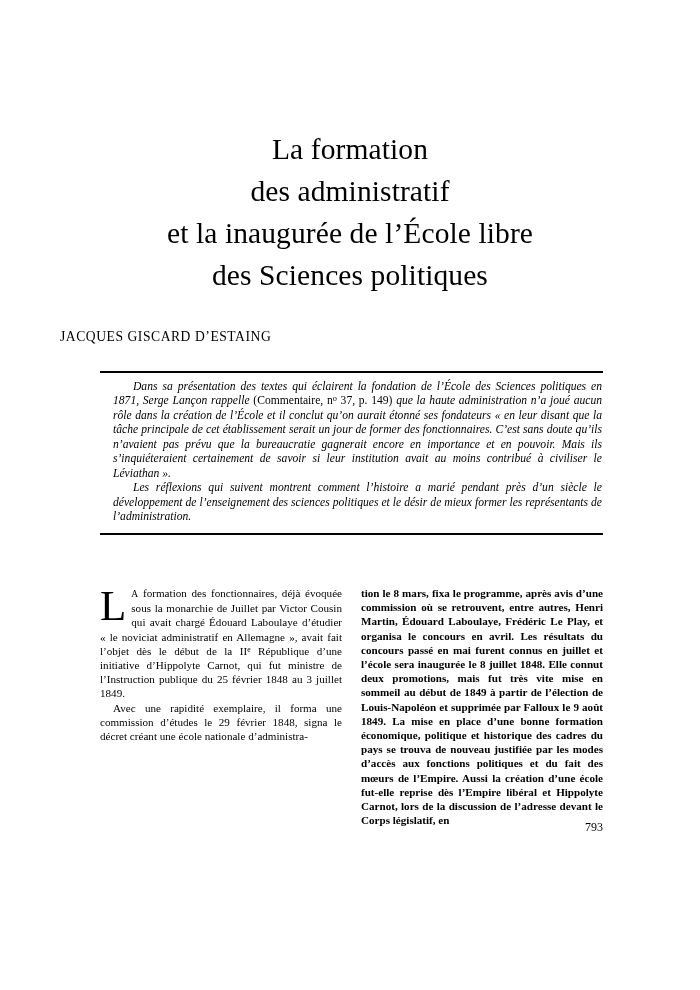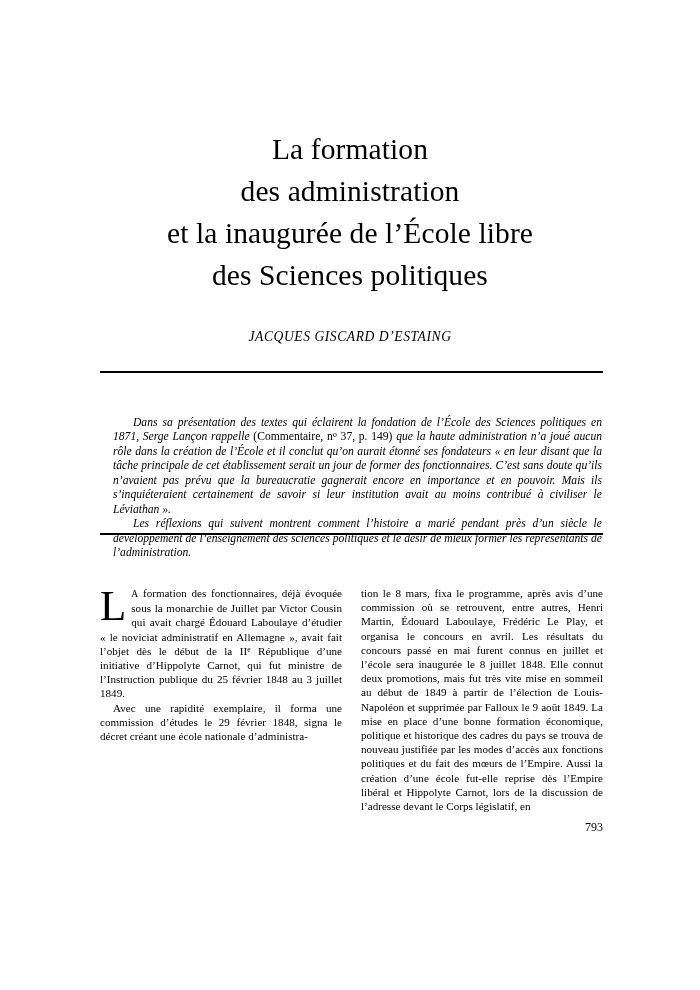--- a/index.html
+++ b/index.html
@@ -39,22 +39,21 @@
     letter-spacing: 0.1px;
     white-space: nowrap;
   }
 
   
   .author {
     position: absolute;
     left: 60px;
     top: 329px;
     width: 580px;
-    text-align: center;
-    font-style: italic;
+    text-align: left;
     font-size: 13.6px;
     letter-spacing: 0.55px;
   }
 
   
   .rule {
     position: absolute;
     left: 100px;
     width: 503px;
     height: 2px;
@@ -67,21 +66,20 @@
   .abstract {
     position: absolute;
     left: 113px;
     top: 380px;
     width: 489px;
     font-style: italic;
     font-size: 11.6px;
     line-height: 14.45px;
     text-align: justify;
     text-justify: inter-word;
-    margin-top: 36px;
   }
   .abstract p {
     margin: 0;
     text-indent: 20px;
   }
   .abstract .roman {
     font-style: normal;
   }
   .abstract sup.ord {
     font-size: 0.72em;
@@ -99,21 +97,21 @@
     text-align: justify;
     text-justify: inter-word;
   }
   .col-left  { left: 100px; }
   .col-right { left: 361px; }
 
   .col p {
     margin: 0;
     text-indent: 13px;
   }
-  .col p.noindent { text-indent: 0; }
+  .col p.noindent { text-indent: 0; font-weight: bold; }
 
   
   .dropcap-para {
     text-indent: 0 !important;
     position: relative;
   }
   .dropcap {
     float: left;
     font-size: 43px;
     line-height: 35px;
@@ -153,21 +151,21 @@
     font-size: 12px;
   }
 </style>
 </head>
 <body>
 
 <div class="page">
 
   <div class="title-block">
     <div class="title-line">La formation</div>
-    <div class="title-line">des administration</div>
+    <div class="title-line">des administratif</div>
     <div class="title-line">et la inaugurée de l’École libre</div>
     <div class="title-line">des Sciences politiques</div>
   </div>
 
   <div class="author">JACQUES GISCARD D’ESTAING</div>
 
   <div class="rule rule-top"></div>
 
   <div class="abstract">
     <p><span>Dans sa présentation des textes qui éclairent la fondation de l’École des Sciences politiques en 1871, Serge Lançon rappelle </span><span class="roman">(Commentaire, n</span><sup class="ord roman">o</sup><span class="roman"> 37, p. 149)</span><span> que la haute administration n’a joué aucun rôle dans la création de l’École et il conclut qu’on aurait étonné ses fondateurs « en leur disant que la tâche principale de cet établissement serait un jour de former des fonctionnaires. C’est sans doute qu’ils n’avaient pas prévu que la bureaucratie gagnerait encore en importance et en pouvoir. Mais ils s’inquiéteraient certainement de savoir si leur institution avait au moins contribué à civiliser le Léviathan ».</span></p>

